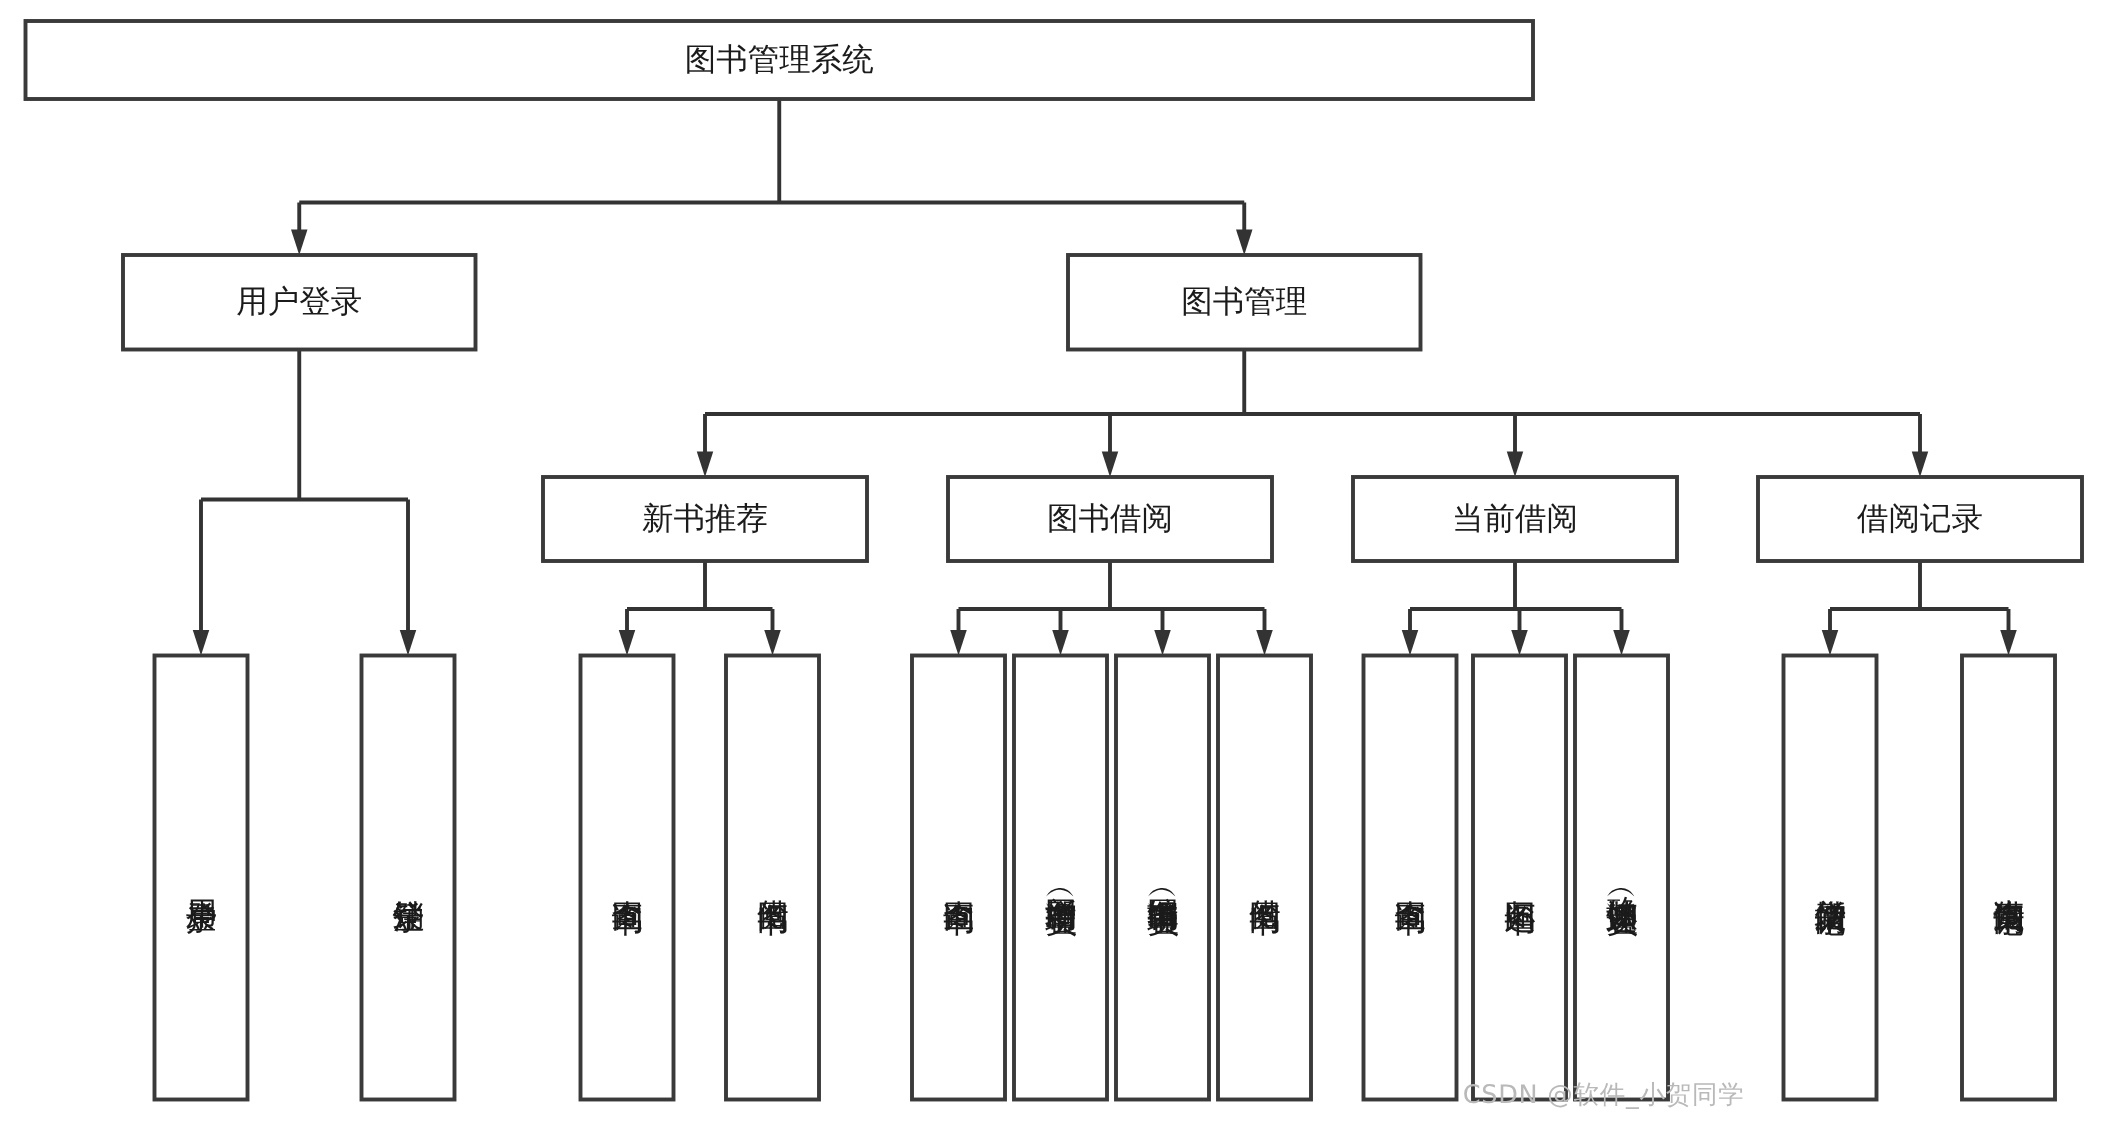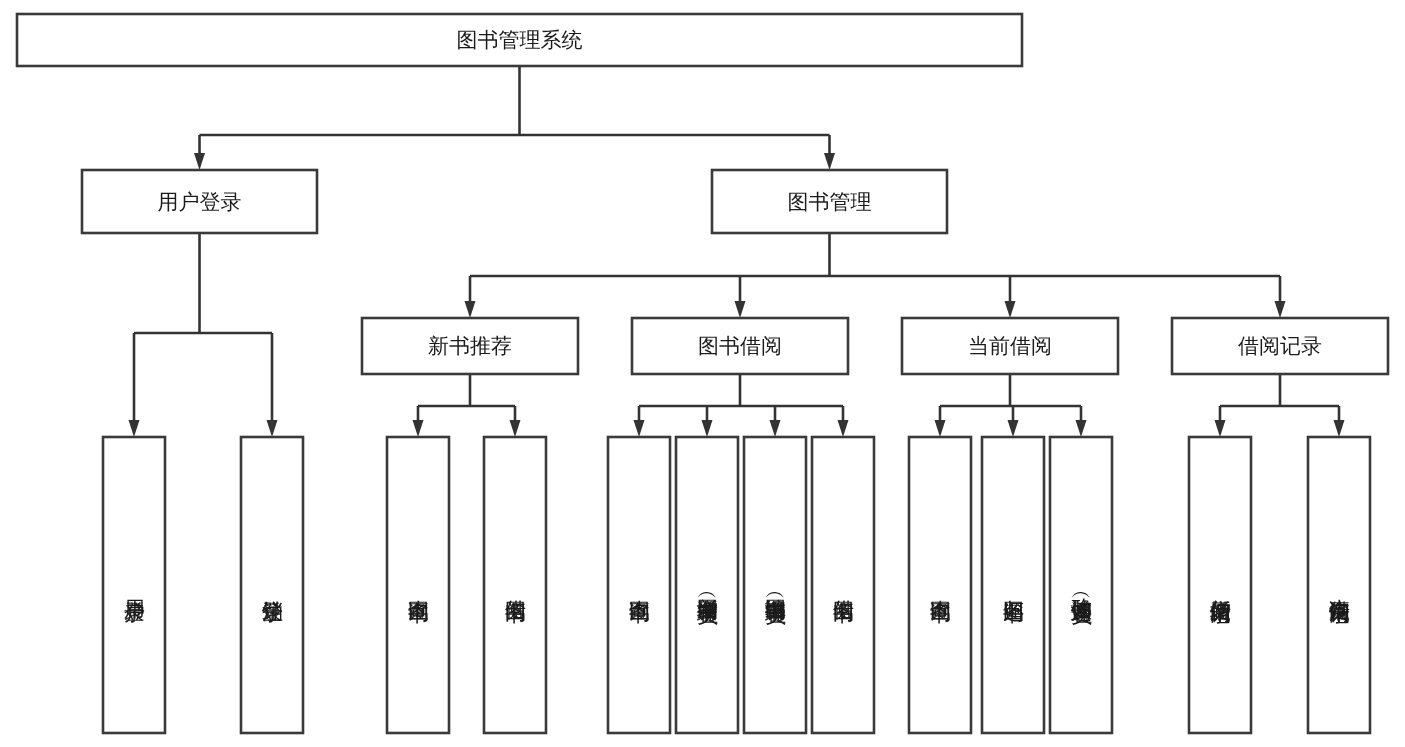--- a/index.html
+++ b/index.html
@@ -143,14 +143,15 @@
       <div class="leaf-label-wrap" style="left: 676px; top: 437px; width: 62px; height: 296px;">新增图书（管理员）</div>
       <div class="leaf-label-wrap" style="left: 744px; top: 437px; width: 62px; height: 296px;">编辑图书（管理员）</div>
       <div class="leaf-label-wrap" style="left: 812px; top: 437px; width: 62px; height: 296px;">借阅图书</div>
       <div class="leaf-label-wrap" style="left: 909px; top: 437px; width: 62px; height: 296px;">查询图书</div>
       <div class="leaf-label-wrap" style="left: 982px; top: 437px; width: 62px; height: 296px;">归还图书</div>
       <div class="leaf-label-wrap" style="left: 1050px; top: 437px; width: 62px; height: 296px;">确认归还（管理员）</div>
       <div class="leaf-label-wrap" style="left: 1189px; top: 437px; width: 62px; height: 296px;">新增借阅记录</div>
       <div class="leaf-label-wrap" style="left: 1308px; top: 437px; width: 62px; height: 296px;">查询借阅记录</div>
     </div>
 
+  <div class="watermark">CSDN @软件_小贺同学</div>
 
 </div>
 
 </body></html>

